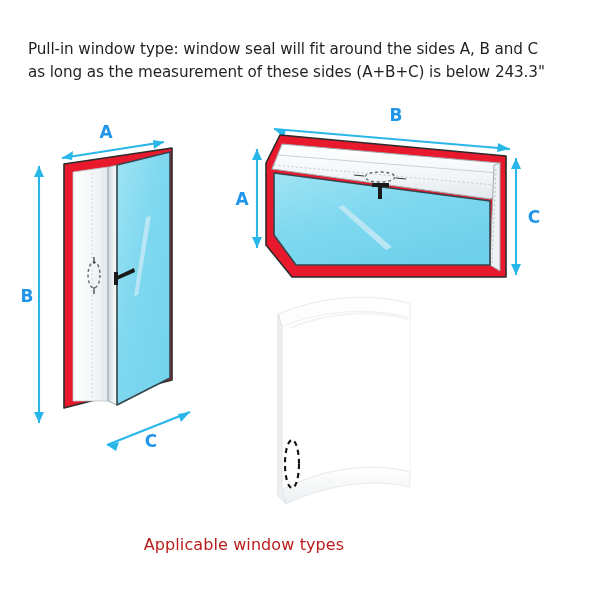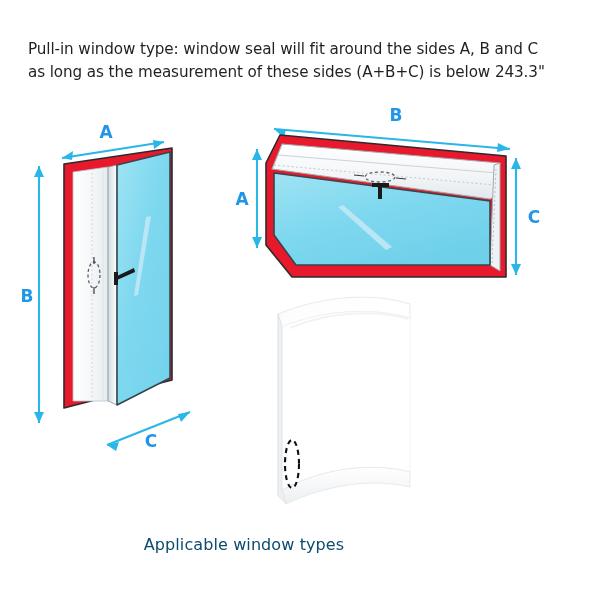--- a/index.html
+++ b/index.html
@@ -32,21 +32,21 @@
     white-space: nowrap;
   }
   
   #caption {
     position: absolute;
     left: 0;
     top: 535px;
     width: 488px;
     text-align: center;
     font-size: 16px;
-    color: #0c4a6e;
+    color: #b91c1c;
     font-family: "DejaVu Sans", sans-serif;
     letter-spacing: 0.1px;
   }
   
   .figure {
     position: absolute;
   }
   #fig-door   { left: 18px;  top: 120px; }
   #fig-window { left: 228px; top: 105px; }
   #fig-seal   { left: 252px; top: 282px; }

